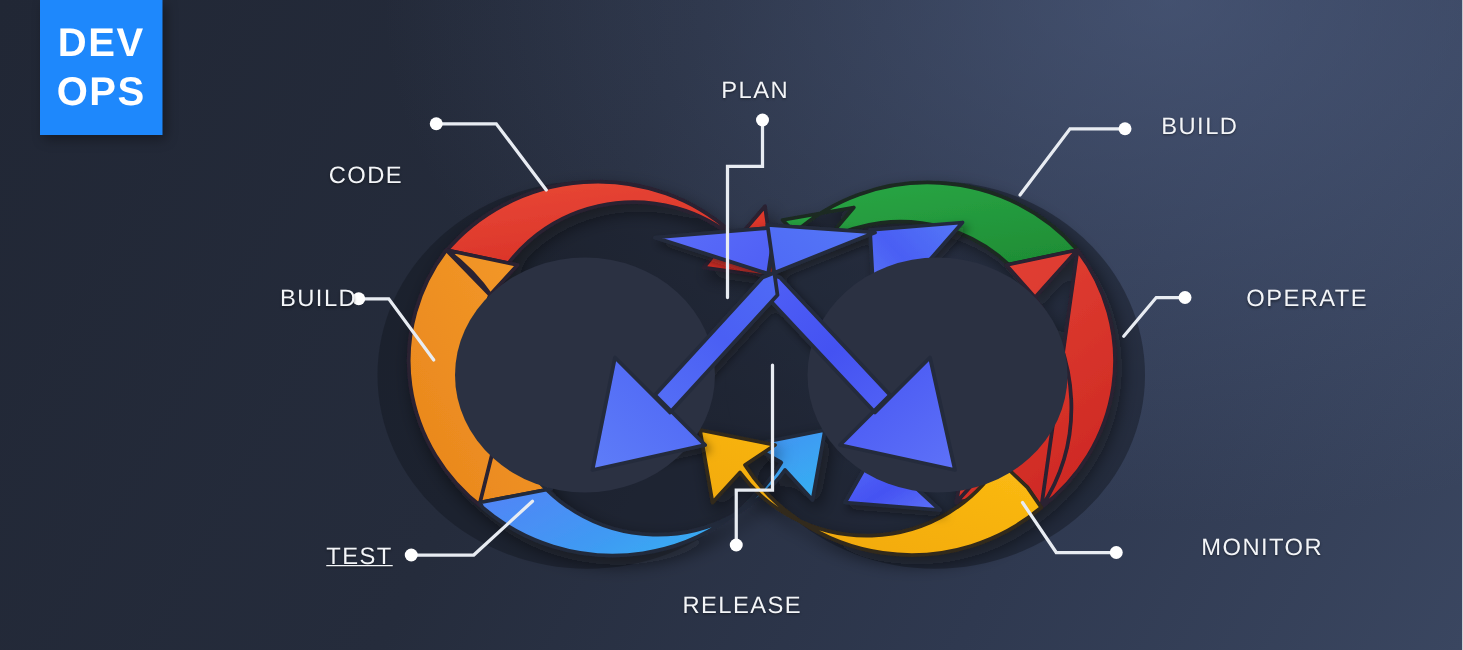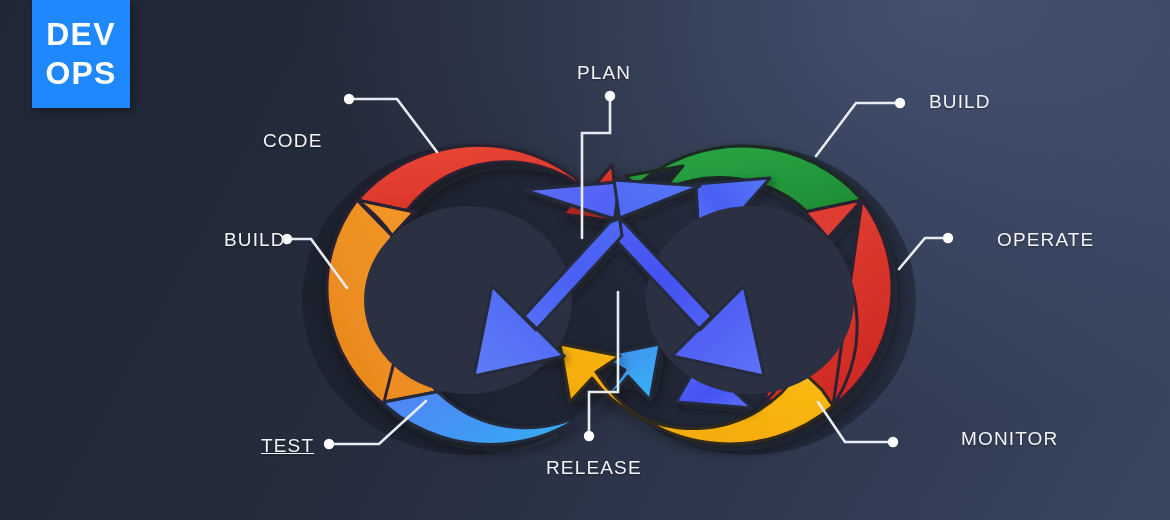--- a/index.html
+++ b/index.html
@@ -204,20 +204,20 @@
         <circle cx="900" cy="103" r="5.2" fill="#ffffff"></circle>
         <circle cx="948" cy="238" r="5.2" fill="#ffffff"></circle>
         <circle cx="893" cy="442" r="5.2" fill="#ffffff"></circle>
       </g>
   </svg>
 
   <div id="labels">
       <div class="lbl" style="left: 263px; top: 90px; margin-top: 40px;">CODE</div>
       <div class="lbl" style="left: 224px; top: 229px;">BUILD</div>
       <div class="lbl" style="left: 261px; top: 435px; text-decoration: underline;">TEST</div>
-      <div class="lbl" style="left: 546px; top: 457px; text-align: right;">RELEASE</div>
+      <div class="lbl" style="left: 546px; top: 474px; text-align: right;">RELEASE</div>
       <div class="lbl" style="left: 577px; top: 62px;">PLAN</div>
       <div class="lbl" style="left: 929px; top: 91px;">BUILD</div>
       <div class="lbl" style="left: 977px; top: 229px; margin-left: 20px;">OPERATE</div>
       <div class="lbl" style="left: 919px; top: 428px; margin-left: 42px;">MONITOR</div>
     </div>
 
 </div>
 
 </body></html>

